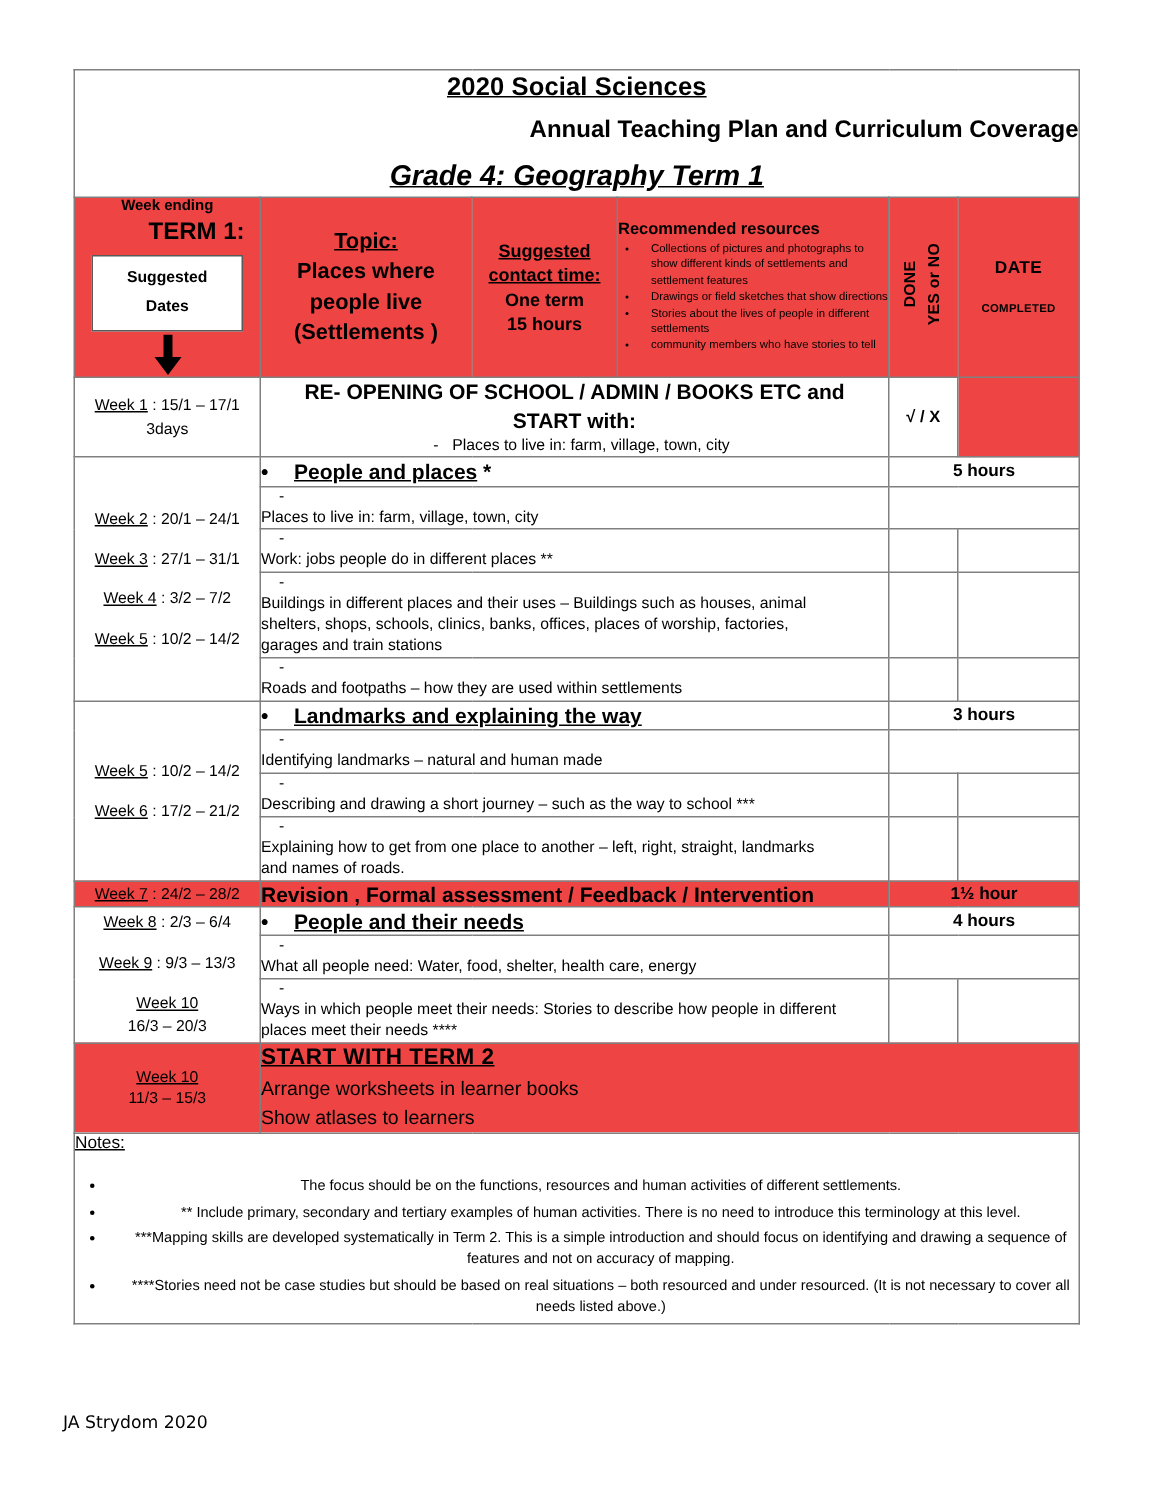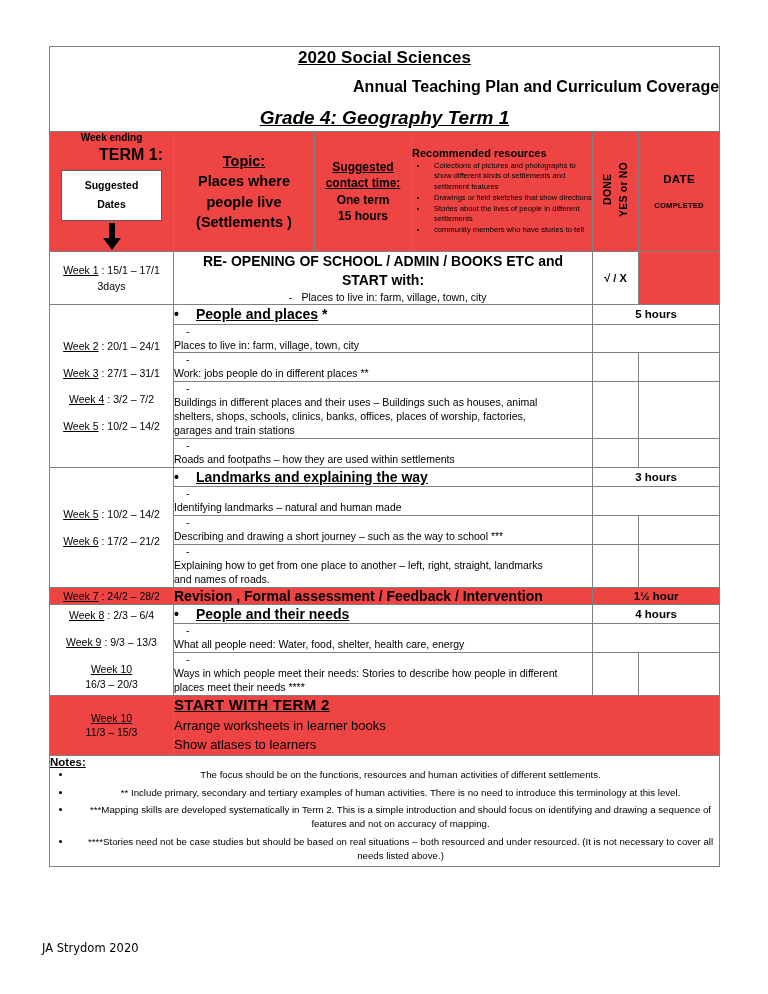--- a/index.html
+++ b/index.html
@@ -201,22 +201,22 @@
   .term2-cell { padding: 8px 6px 10px 10px; }
   .term2-cell .hd {
     font-size: 15px; font-weight: bold; text-decoration: underline;
     letter-spacing: .3px; margin-bottom: 3px;
   }
   .term2-cell .ln { font-size: 13px; line-height: 1.5; }
 
   
   .notes-cell { padding: 5px 8px 8px 8px; background: #ffffff; }
   .notes-cell .nt {
-    font-size: 11.5px; font-weight: bold; text-decoration: underline;
-    margin-bottom: 0;
+    font-size: 11.5px; font-weight: normal; text-decoration: underline;
+    margin-bottom: 16px;
   }
   .notes-cell ul { margin: 0; padding: 0 0 0 22px; list-style: disc; text-align: center; }
   .notes-cell li {
     font-size: 9.7px; line-height: 1.42; margin-bottom: 4px;
     padding-left: 10px;
   }
 
   .footer {
     position: absolute;
     left: 42px;

